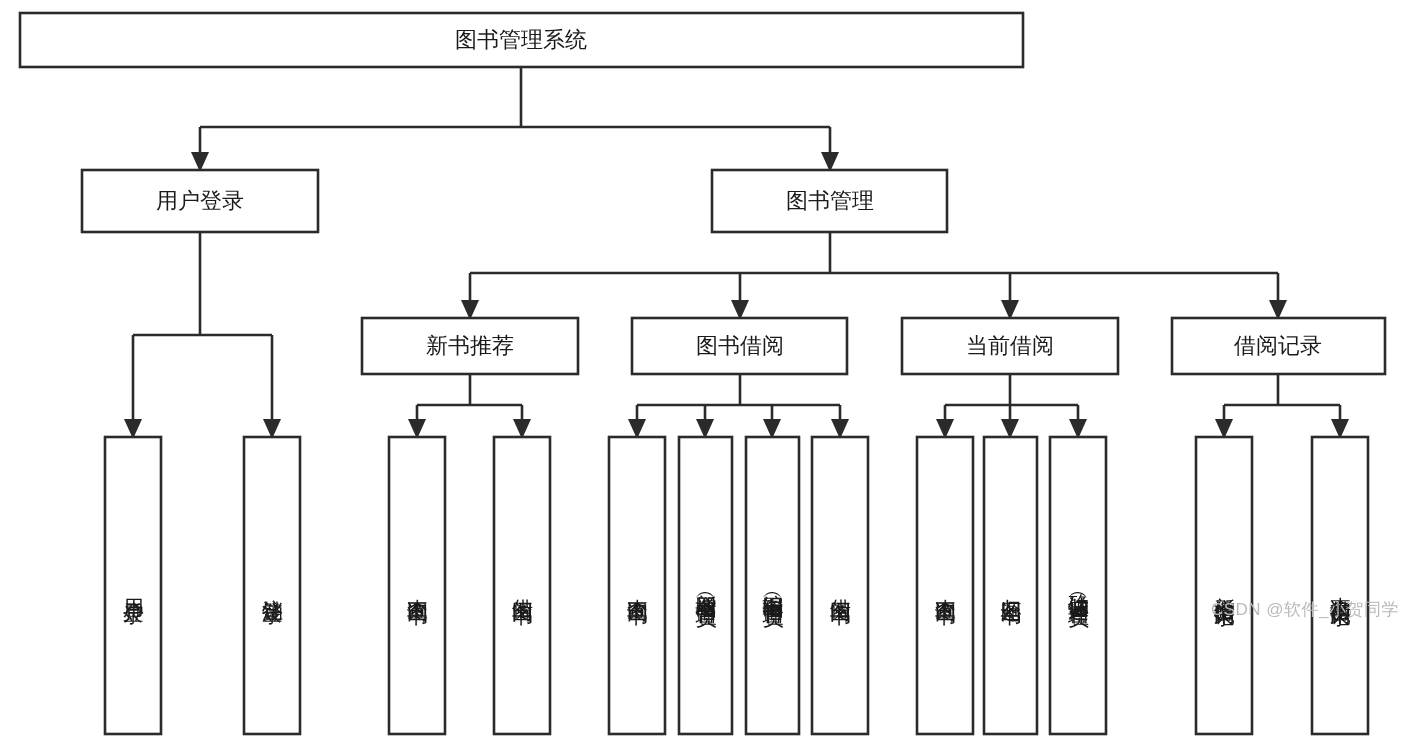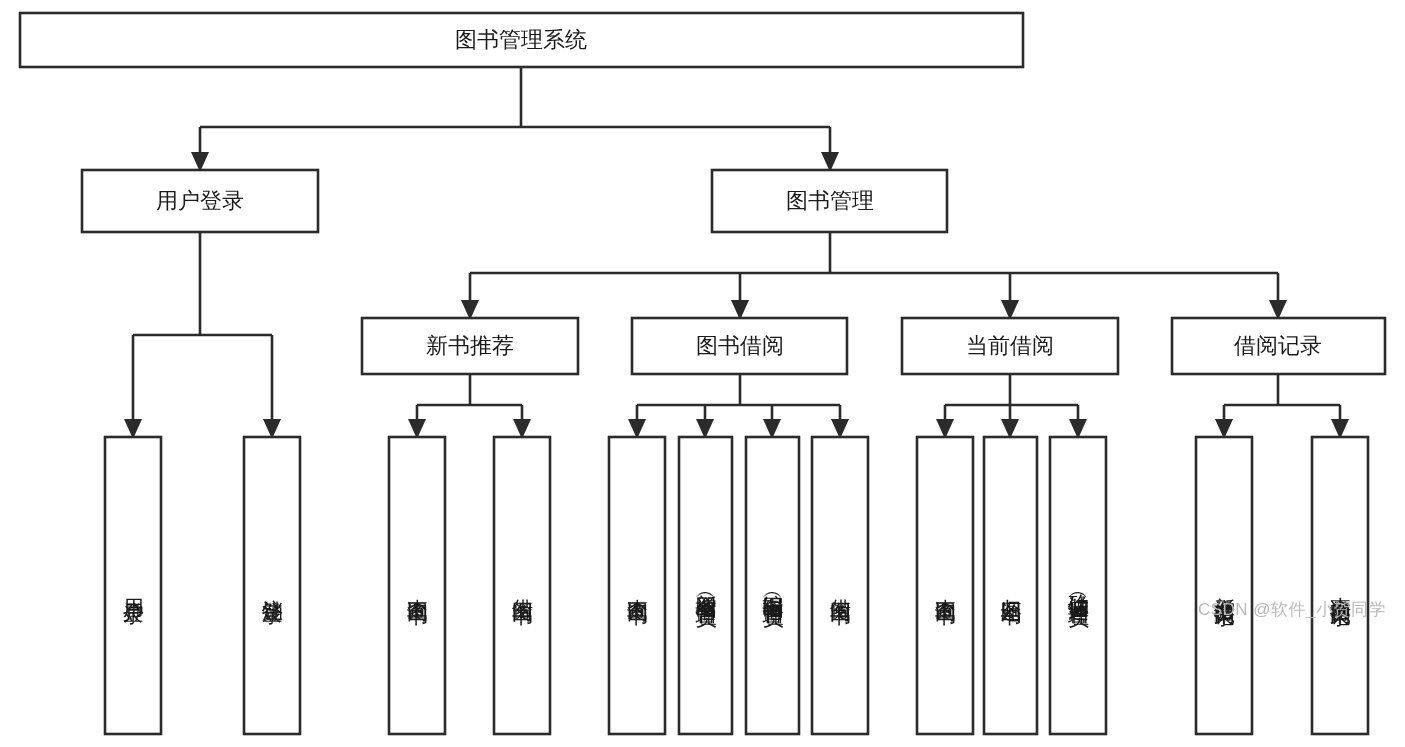--- a/index.html
+++ b/index.html
@@ -16,21 +16,21 @@
   .arrow-head{fill:#2b2b2b;stroke:none;}
   .node-label{
     fill:#1a1a1a;
     font-family:"Liberation Sans","DejaVu Sans",sans-serif;
     text-anchor:middle;
     dominant-baseline:middle;
   }
   .label-h{font-size:22px;}
   .watermark{
     position:absolute;
-    right:19px;bottom:8px;
+    right:6px;bottom:8px;
     color:#b9b9b9;
     font-size:17px;
     font-family:"Liberation Sans","DejaVu Sans",sans-serif;
     letter-spacing:.5px;
     white-space:nowrap;
     pointer-events:none;
   }
 </style>
 </head>
 <body>

